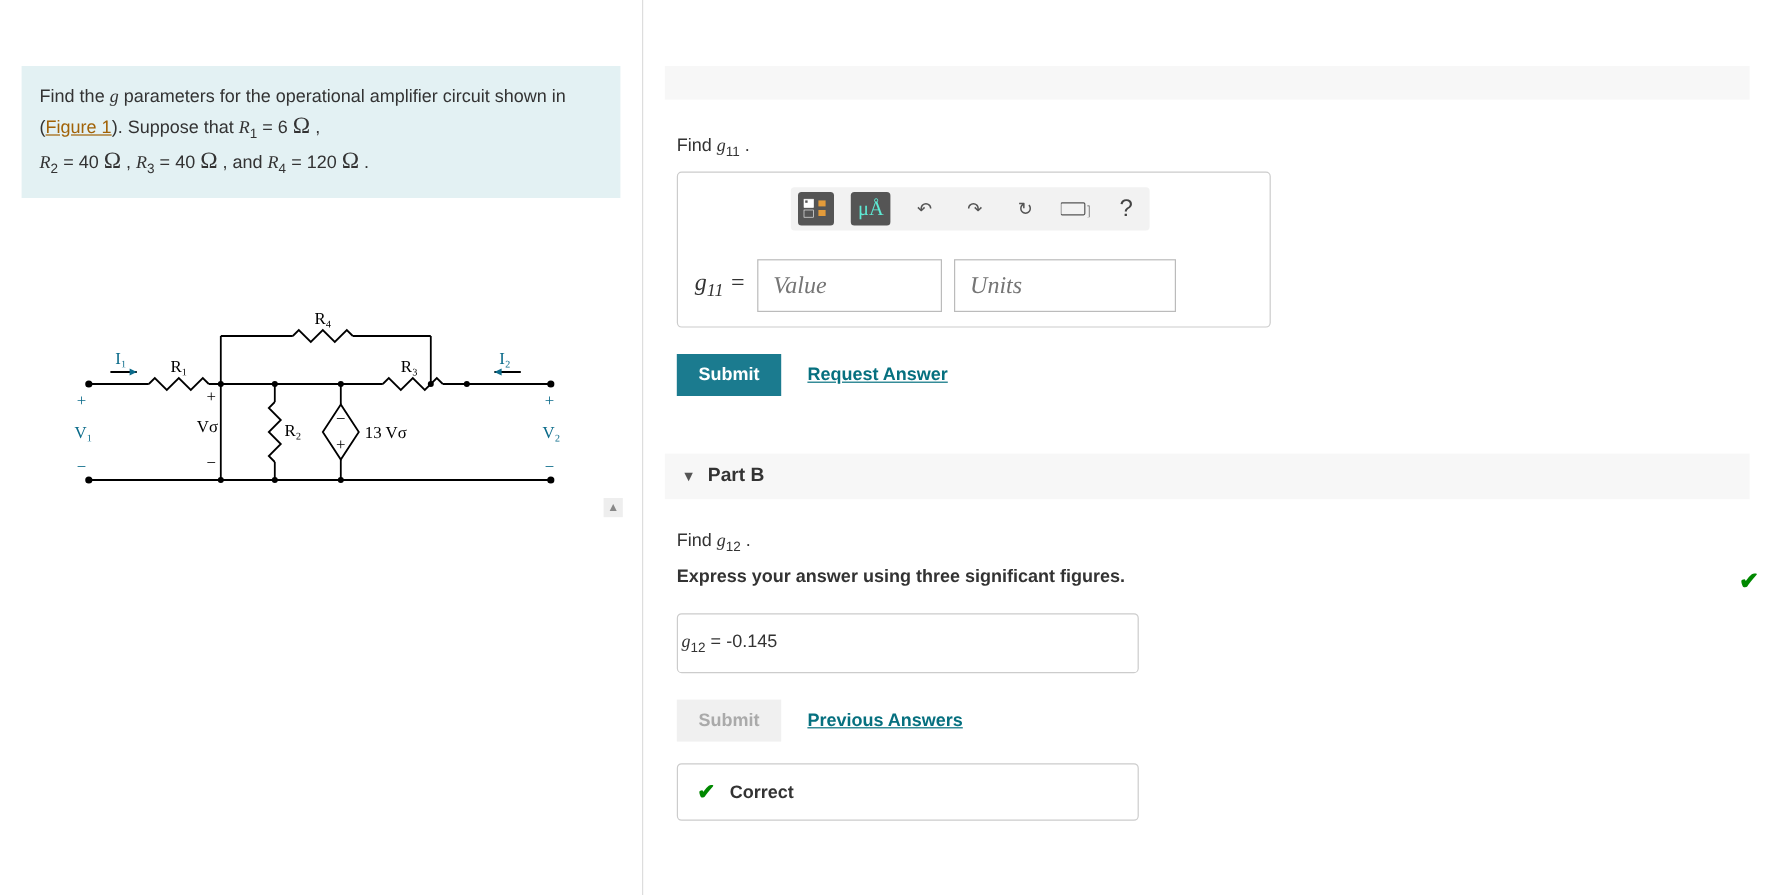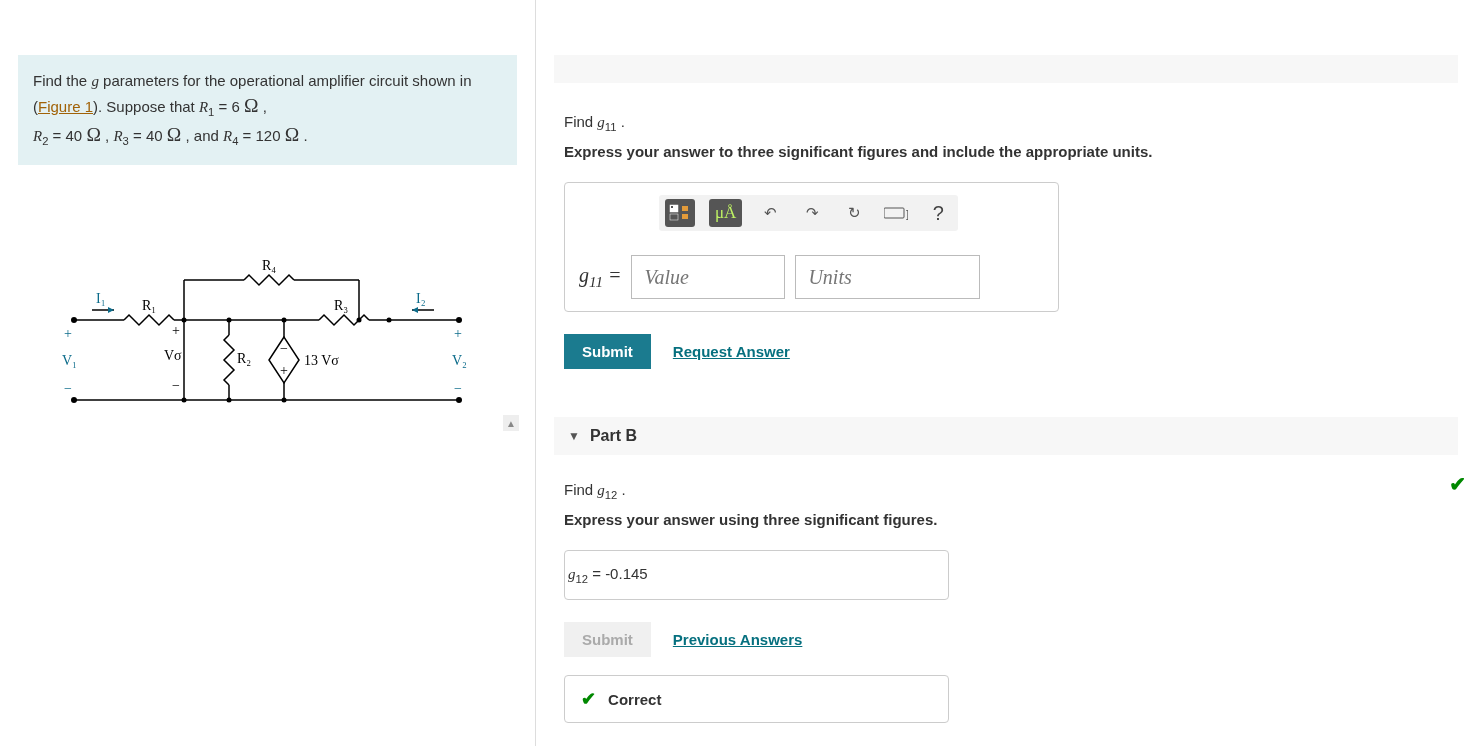--- a/index.html
+++ b/index.html
@@ -147,34 +147,33 @@
 
   <div class="right-panel">
 
     <div class="part-section">
       <div class="part-banner"></div>
 
       <div style="margin-left:10px;">
         <div class="prompt-line">
           <span>Find </span><span class="ital">g</span><span class="sub">11</span><span> .</span>
         </div>
-        <div class="instruction">Express your answer to three significant figures and include the appropriate units.</div>
 
         <div class="answer-box">
           <div class="toolbar">
             <span class="tool-btn tool-dark">
               <svg width="22" height="18">
                   <rect x="1" y="1" width="8" height="7" fill="#fff" stroke="#fff" stroke-width="0.5"></rect>
                   <rect x="2" y="2" width="2" height="2" fill="#555"></rect>
                   <rect x="13" y="2" width="6" height="5" fill="#e39b3a"></rect>
                   <rect x="13" y="10" width="6" height="5" fill="#e39b3a"></rect>
                   <rect x="1" y="10" width="8" height="6" fill="none" stroke="#fff" stroke-width="0.5"></rect>
                 </svg>
             </span>
-            <span class="tool-btn tool-dark tool-ua" style="background:#555;color:#bef264;padding:4px 6px;">μÅ</span>
+            <span class="tool-btn tool-dark tool-ua" style="background:#555;color:#5eead4;padding:4px 6px;">μÅ</span>
             <span class="tool-btn">↶</span>
             <span class="tool-btn">↷</span>
             <span class="tool-btn">↻</span>
             <span class="tool-btn">
               <svg width="24" height="14">
                   <rect x="0" y="2" width="20" height="10" rx="1" fill="none" stroke="#555" stroke-width="1"></rect>
                   <line x1="3" y1="5" x2="3" y2="5" stroke="#555" stroke-width="1.5"></line>
                   <line x1="6" y1="5" x2="6" y2="5" stroke="#555" stroke-width="1.5"></line>
                   <text x="22" y="12" font-size="11" fill="#555">]</text>
                 </svg>

